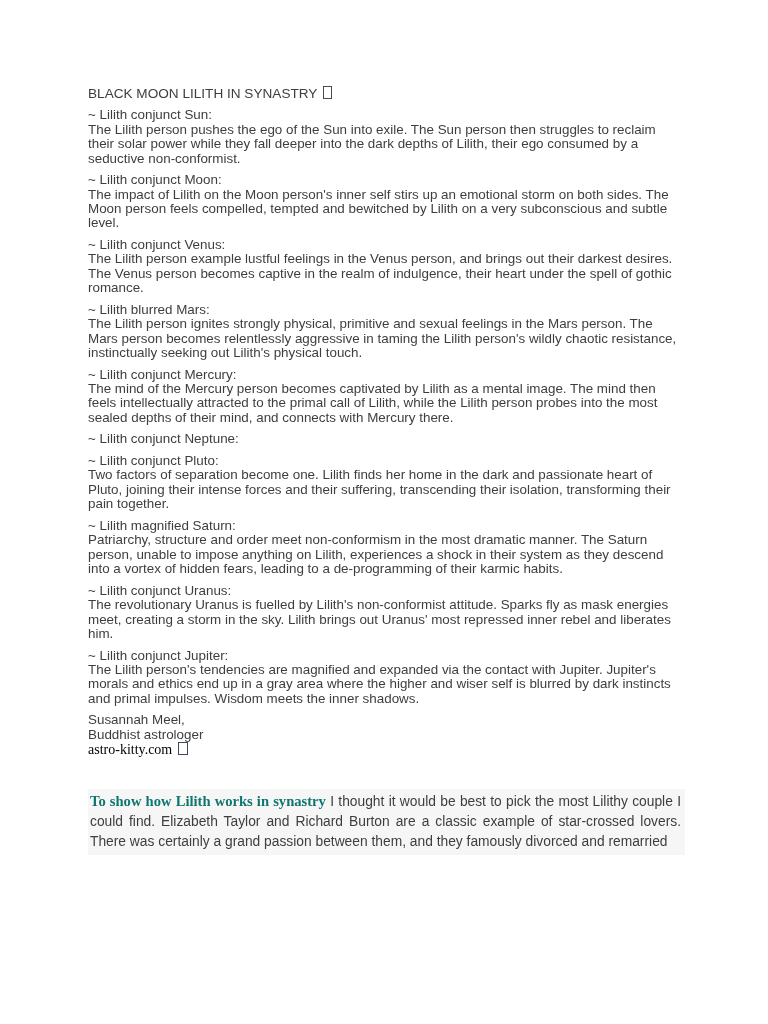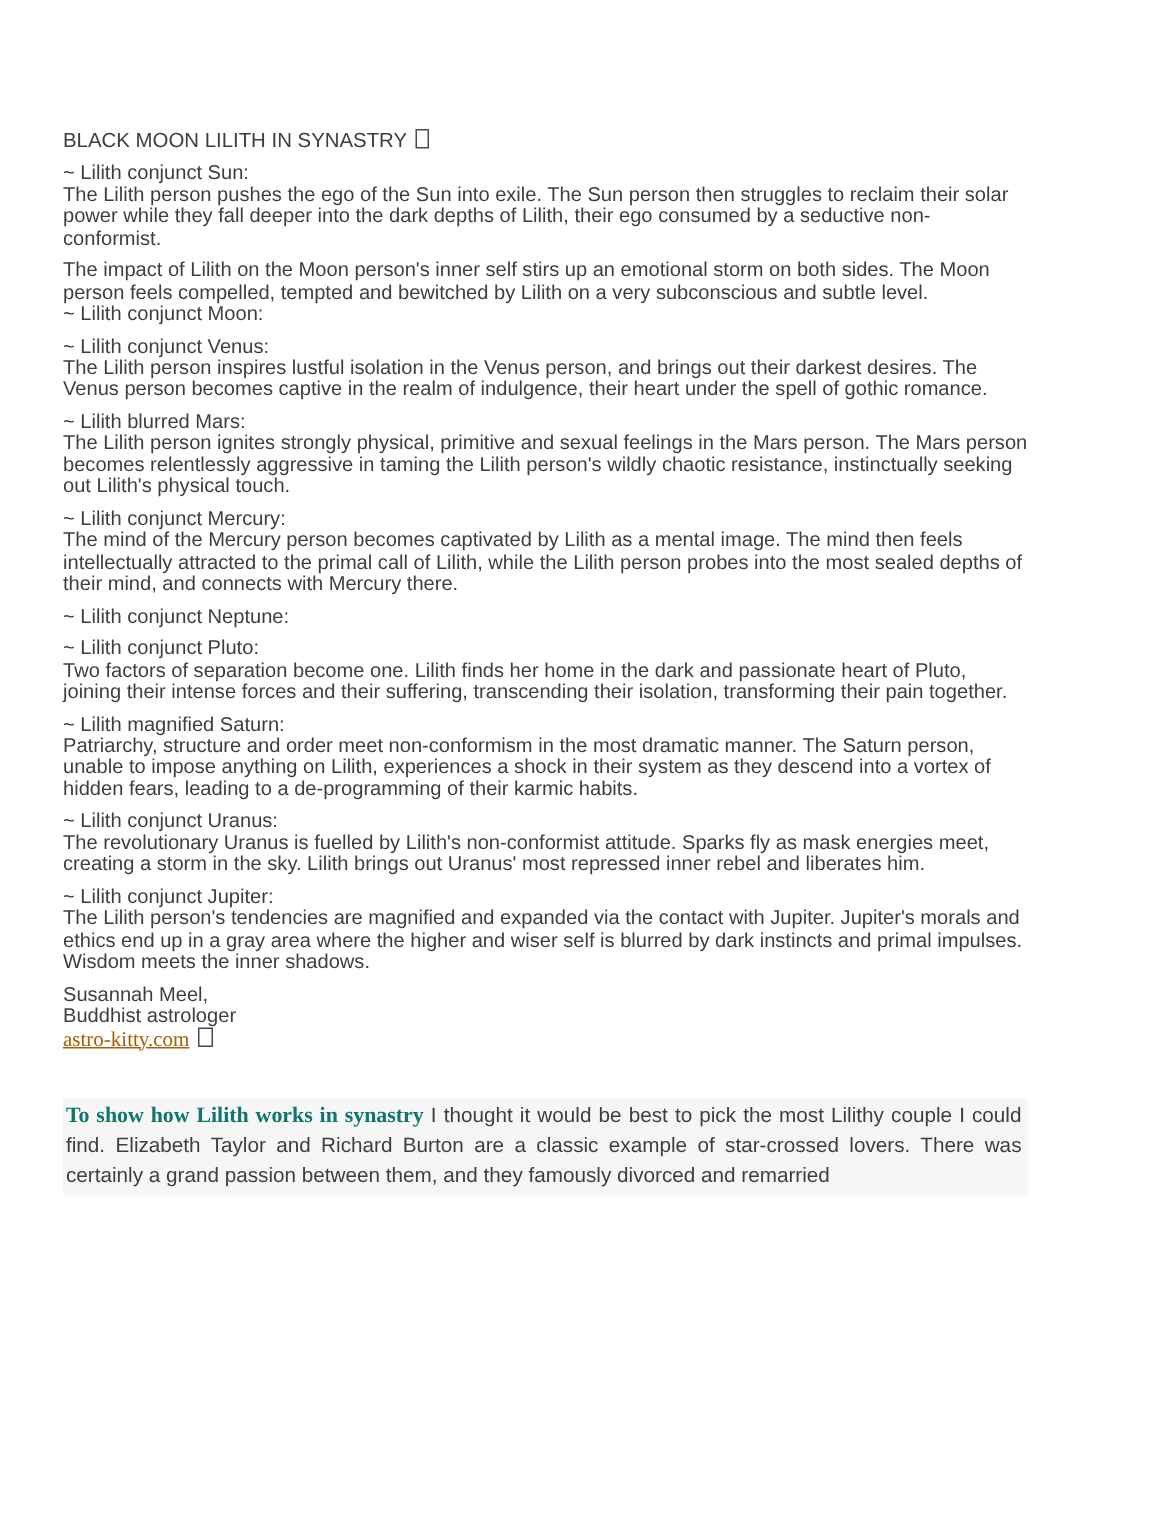--- a/index.html
+++ b/index.html
@@ -7,21 +7,21 @@
     padding: 0;
     width: 768px;
     height: 1024px;
     background: #ffffff;
     overflow: hidden;
   }
   .page {
     box-sizing: border-box;
     width: 768px;
     height: 1024px;
-    padding: 86px 83px 0 42px;
+    padding: 86px 83px 0 88px;
     background: #ffffff;
     font-family: "Liberation Sans", sans-serif;
     font-size: 13.4px;
     line-height: 14.4px;
     color: #3e3e3e;
     -webkit-font-smoothing: antialiased;
   }
   .doc-title {
     margin: 0 0 7px 0;
     font-weight: normal;
@@ -29,22 +29,21 @@
     white-space: nowrap;
   }
   .section { margin: 0 0 7.2px 0; }
   .section p { margin: 0; }
   .author-block { margin: 4px 0 0 0; }
   .author-block p { margin: 0; }
   .link-line { margin-top: 4.5px; }
   .doc-link {
     font-family: "Liberation Serif", serif;
     font-size: 14px;
-    color: #a16207;
-    text-decoration: underline;
+    color: #000000;
     cursor: pointer;
   }
   .tofu {
     display: inline-block;
     width: 7px;
     height: 11px;
     border: 1.4px solid #4b4b4b;
     margin-left: 6px;
     vertical-align: -1px;
   }
@@ -76,28 +75,28 @@
 <div class="page">
 
   <p class="doc-title"><span>BLACK MOON LILITH IN SYNASTRY</span><span class="tofu"></span></p>
 
   <div class="section">
     <p>~ Lilith conjunct Sun:</p>
     <p>The Lilith person pushes the ego of the Sun into exile. The Sun person then struggles to reclaim their solar power while they fall deeper into the dark depths of Lilith, their ego consumed by a seductive non-conformist.</p>
   </div>
 
   <div class="section">
+    <p>~ Lilith conjunct Moon:</p>
     <p>The impact of Lilith on the Moon person's inner self stirs up an emotional storm on both sides. The Moon person feels compelled, tempted and bewitched by Lilith on a very subconscious and subtle level.</p>
-    <p>~ Lilith conjunct Moon:</p>
   </div>
 
 
   <div class="section">
     <p>~ Lilith conjunct Venus:</p>
-    <p>The Lilith person inspires lustful isolation in the Venus person, and brings out their darkest desires. The Venus person becomes captive in the realm of indulgence, their heart under the spell of gothic romance.</p>
+    <p>The Lilith person example lustful feelings in the Venus person, and brings out their darkest desires. The Venus person becomes captive in the realm of indulgence, their heart under the spell of gothic romance.</p>
   </div>
 
   <div class="section">
     <p>~ Lilith blurred Mars:</p>
     <p>The Lilith person ignites strongly physical, primitive and sexual feelings in the Mars person. The Mars person becomes relentlessly aggressive in taming the Lilith person's wildly chaotic resistance, instinctually seeking out Lilith's physical touch.</p>
   </div>
 
   <div class="section">
     <p>~ Lilith conjunct Mercury:</p>
     <p>The mind of the Mercury person becomes captivated by Lilith as a mental image. The mind then feels intellectually attracted to the primal call of Lilith, while the Lilith person probes into the most sealed depths of their mind, and connects with Mercury there.</p>

